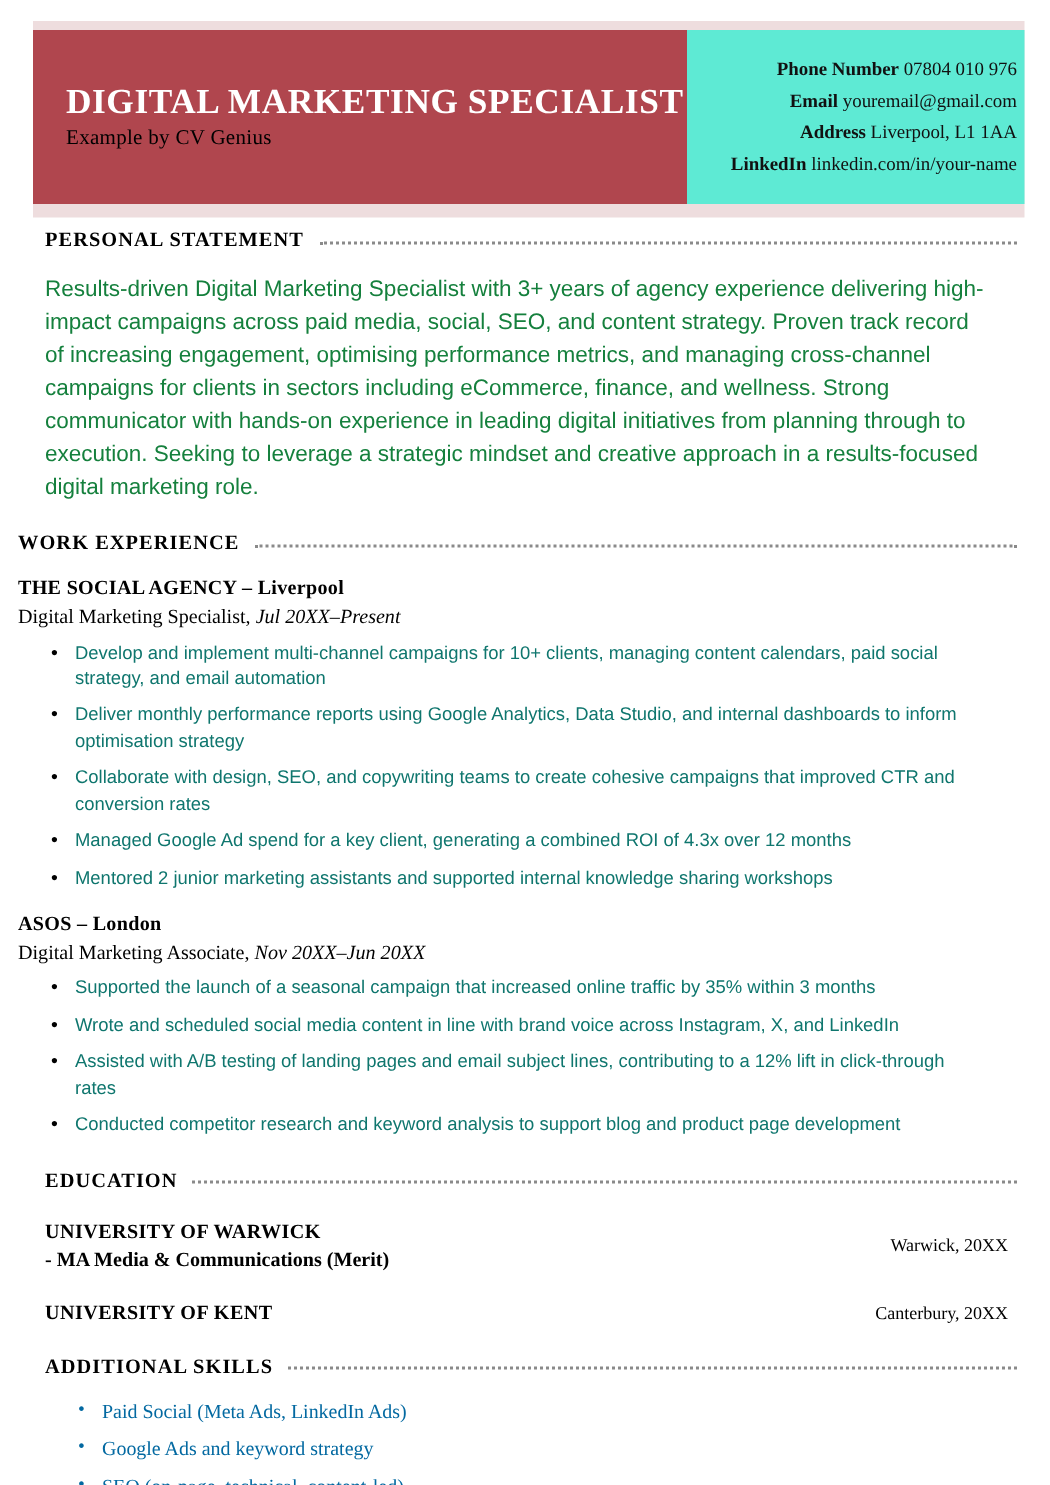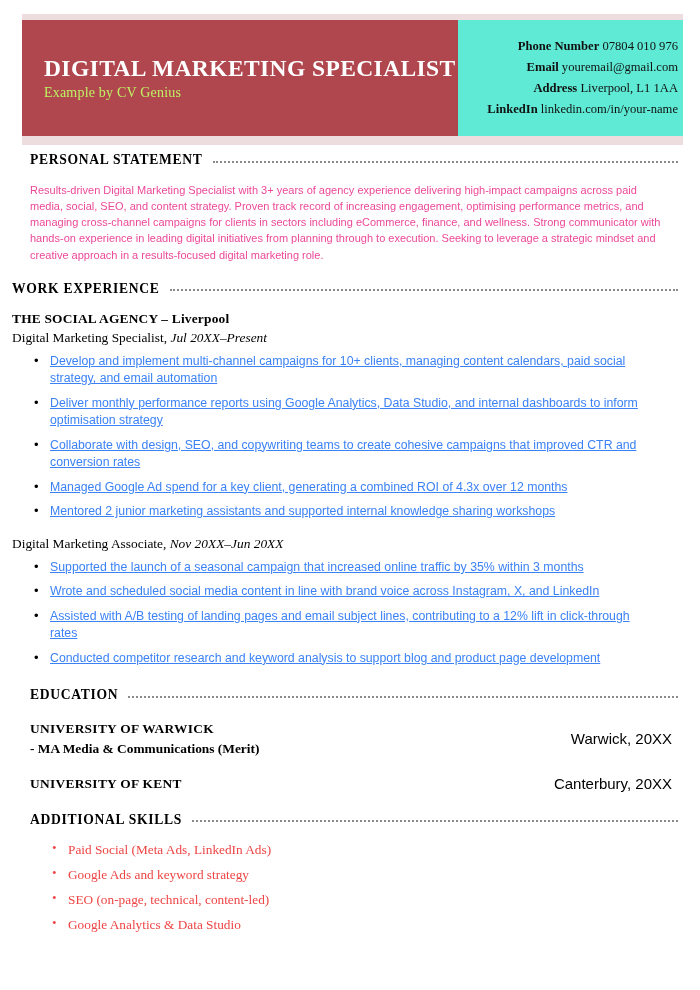--- a/index.html
+++ b/index.html
@@ -49,21 +49,21 @@
     font-weight: bold;
     font-size: 23.5px;
     letter-spacing: 0.4px;
     color: #ffffff;
     line-height: 1.12;
     white-space: nowrap;
   }
   .cv-subtitle {
     font-family: "Liberation Serif", serif;
     font-size: 14px;
-    color: #bef264;
+    color: #000000;
     margin-top: 4px;
     letter-spacing: 0.2px;
   }
   .header-contact {
     flex: 1;
     background: #5eead4;
     display: flex;
     flex-direction: column;
     justify-content: center;
     align-items: flex-end;
@@ -110,23 +110,23 @@
   .section-rule {
     flex: 1;
     height: 1px;
     border-bottom: 2px dotted #8a8a8a;
     position: relative;
     top: 1px;
   }
 
   .statement {
     font-family: "Liberation Sans", sans-serif;
-    font-size: 11px;
+    font-size: 15px;
     line-height: 1.47;
-    color: #ec4899;
+    color: #15803d;
     text-align: left;
     padding-right: 16px;
     margin-top: 14px;
   }
 
   
   .job {
     margin-top: 14px;
   }
   .job-company {
@@ -151,22 +151,21 @@
     padding: 0;
   }
   ul.bullets > li {
     position: relative;
     padding-left: 38px;
     padding-right: 18px;
     font-family: "Liberation Sans", sans-serif;
     font-size: 12.3px;
     line-height: 1.42;
     margin-bottom: 7px;
-    color: #3b82f6;
-    text-decoration: underline;
+    color: #0f766e;
   }
   ul.bullets > li::before {
     content: "\2022";
     position: absolute;
     left: 22px;
     top: -1px;
     font-size: 13px;
     color: #000000;
   }
 
@@ -185,41 +184,41 @@
     font-size: 13.4px;
     letter-spacing: 0.3px;
     line-height: 1.45;
   }
   .edu-degree {
     font-weight: bold;
     font-size: 13.4px;
     line-height: 1.45;
   }
   .edu-right {
-    font-family: Liberation Sans, sans-serif;
-    font-size: 15px;
+    font-family: Liberation Serif, serif;
+    font-size: 12px;
     text-align: left;
     white-space: nowrap;
     padding-right: 6px;
   }
 
   
   ul.skills {
     list-style: none;
     margin: 12px 0 0 0;
     padding: 0;
   }
   ul.skills > li {
     position: relative;
     padding-left: 38px;
     font-family: "Liberation Serif", serif;
     font-size: 13.3px;
     line-height: 1.45;
     margin-bottom: 6px;
-    color: #ef4444;
+    color: #0369a1;
   }
   ul.skills > li::before {
     content: "\2022";
     position: absolute;
     left: 22px;
     top: -1px;
     font-size: 13px;
   }
 
   .gap-work { margin-top: 18px; padding-left: 12px; }
@@ -279,20 +278,21 @@
       <ul class="bullets">
         <li>Develop and implement multi-channel campaigns for 10+ clients, managing content calendars, paid social strategy, and email automation</li>
         <li>Deliver monthly performance reports using Google Analytics, Data Studio, and internal dashboards to inform optimisation strategy</li>
         <li>Collaborate with design, SEO, and copywriting teams to create cohesive campaigns that improved CTR and conversion rates</li>
         <li>Managed Google Ad spend for a key client, generating a combined ROI of 4.3x over 12 months</li>
         <li>Mentored 2 junior marketing assistants and supported internal knowledge sharing workshops</li>
       </ul>
     </div>
 
     <div class="job">
+      <div class="job-company">ASOS – London</div>
       <div class="job-role">
         <span>Digital Marketing Associate, </span><span class="dates">Nov 20XX–Jun 20XX</span>
       </div>
       <ul class="bullets">
         <li>Supported the launch of a seasonal campaign that increased online traffic by 35% within 3 months</li>
         <li>Wrote and scheduled social media content in line with brand voice across Instagram, X, and LinkedIn</li>
         <li>Assisted with A/B testing of landing pages and email subject lines, contributing to a 12% lift in click-through rates</li>
         <li>Conducted competitor research and keyword analysis to support blog and product page development</li>
       </ul>
     </div>

